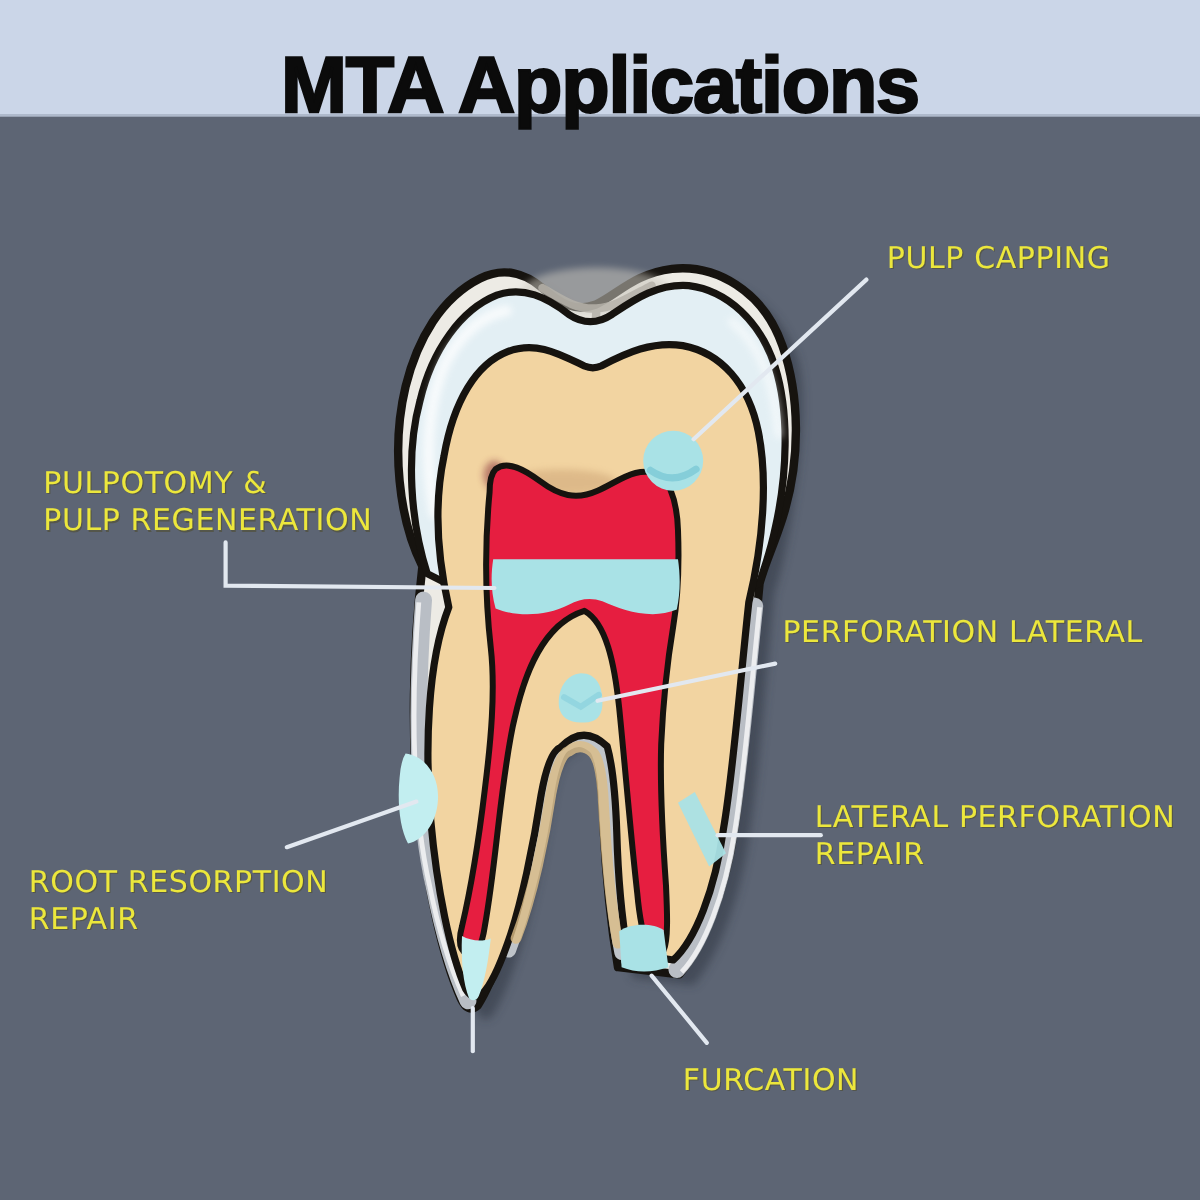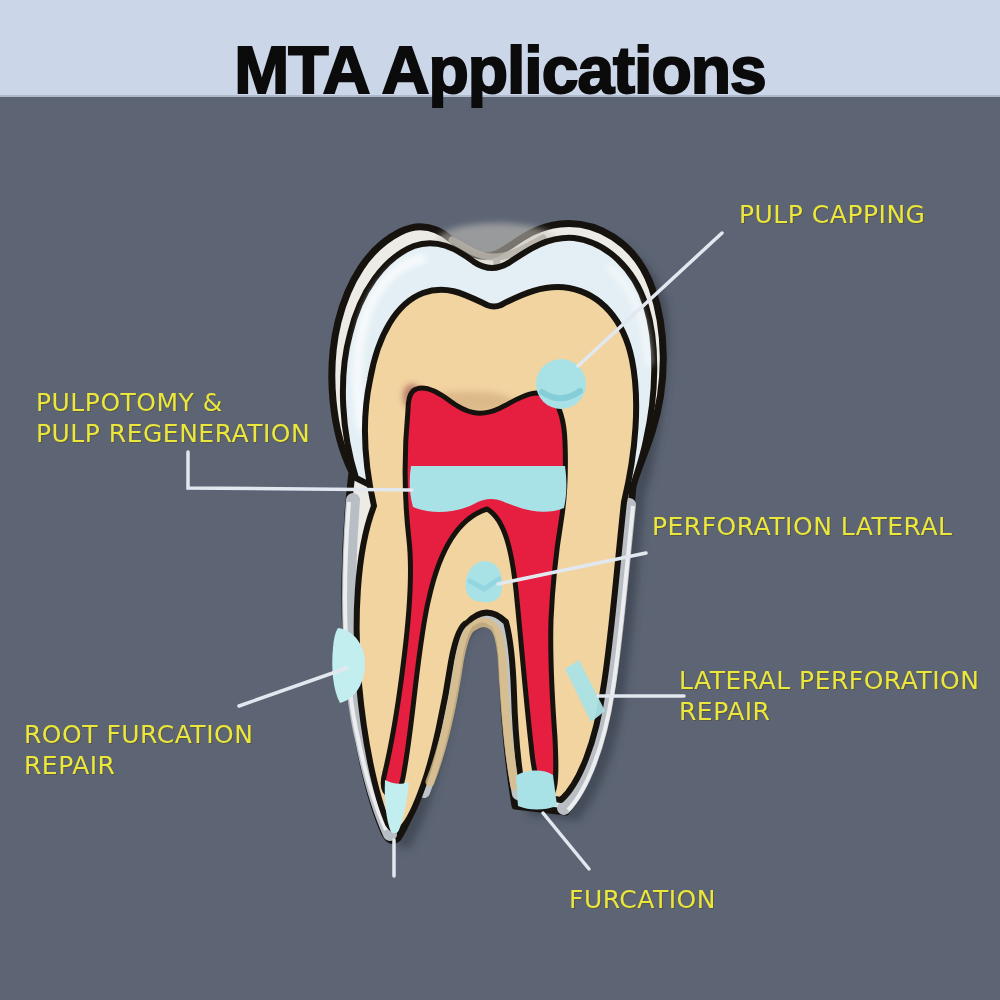--- a/index.html
+++ b/index.html
@@ -127,20 +127,20 @@
     <span>PULP REGENERATION</span>
   </div>
   <div class="lbl" style="left:652px;top:511px">
     <span>PERFORATION LATERAL</span>
   </div>
   <div class="lbl" style="left:679px;top:665px">
     <span>LATERAL PERFORATION</span>
     <span>REPAIR</span>
   </div>
   <div class="lbl" style="left:24px;top:719px">
-    <span>ROOT FURCATION</span>
+    <span>ROOT RESORPTION</span>
     <span>REPAIR</span>
   </div>
   <div class="lbl" style="left:569px;top:884px">
     <span>FURCATION</span>
   </div>
 
 </div>
 
 </body></html>

